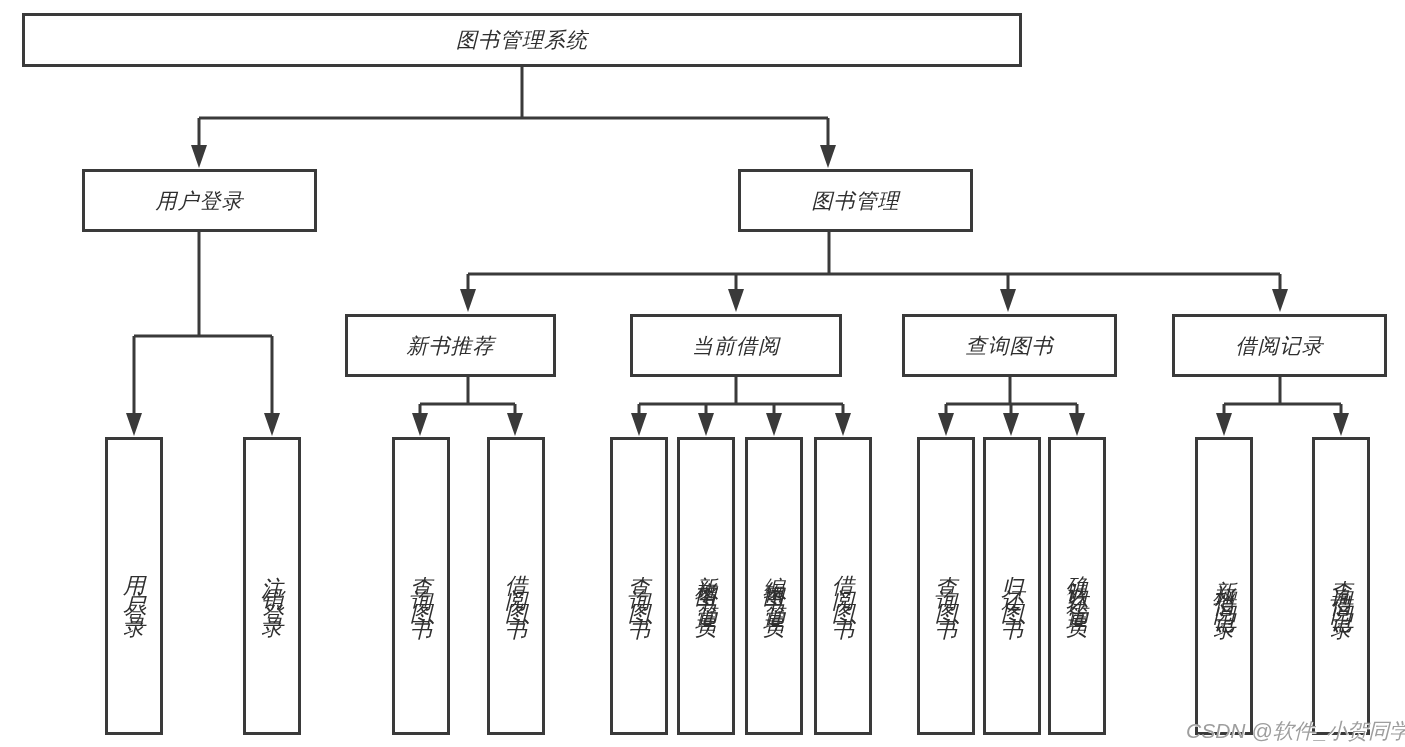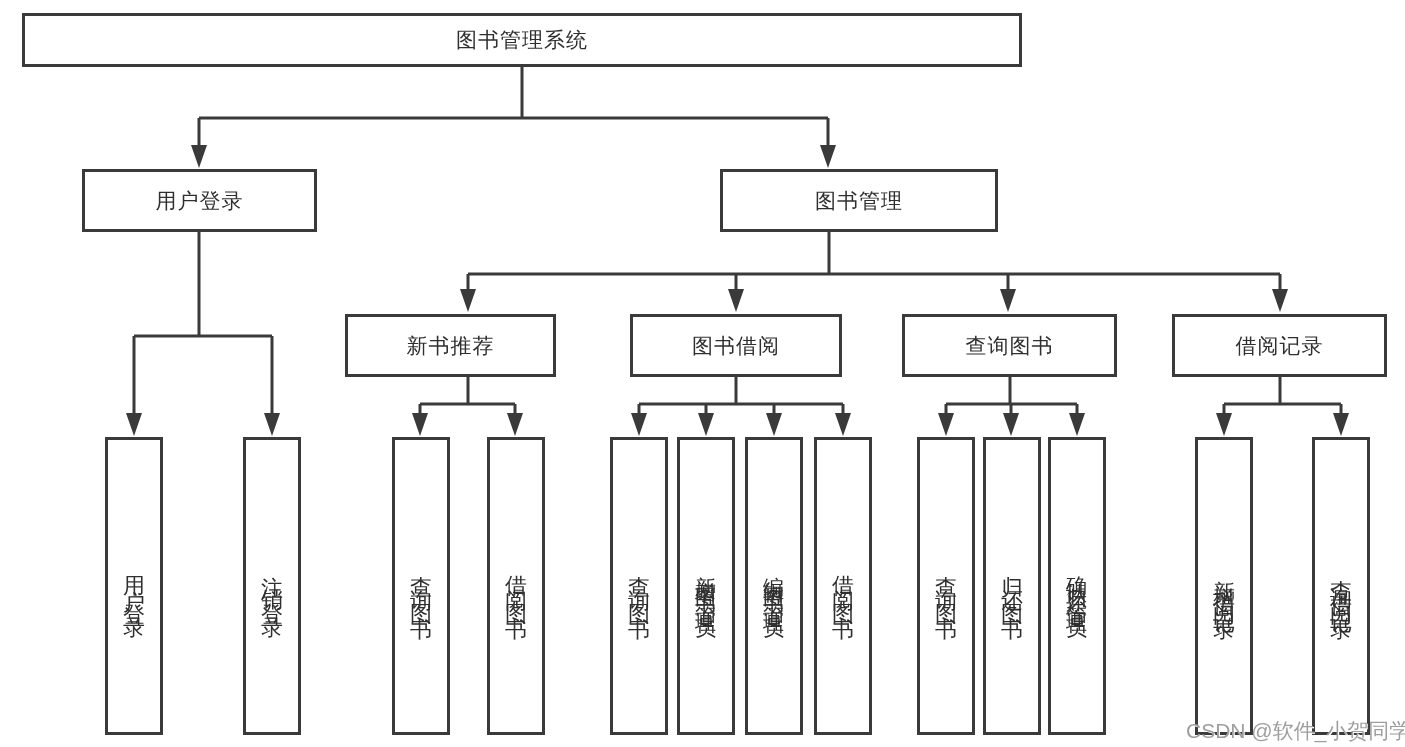--- a/index.html
+++ b/index.html
@@ -2,20 +2,21 @@
 <html><head>
 <meta charset="utf-8">
 <style>
   html,body{margin:0;padding:0;background:#fff;}
   #canvas{
     position:relative;
     width:1405px;height:747px;
     background:#ffffff;
     font-family:"Liberation Sans","DejaVu Sans",sans-serif;
     overflow:hidden;
+    font-style:italic;
   }
   #connectors{position:absolute;left:0;top:0;}
   .box{
     position:absolute;
     background:#ffffff;
     border:3px solid #3a3a3a;
     box-sizing:border-box;
     display:flex;align-items:center;justify-content:center;
     color:#2f2f2f;
   }
@@ -96,29 +97,29 @@
     </g>
   </svg>
 
   <div class="box" style="left:22px;top:13px;width:1000px;height:54px">
     <span class="hlabel">图书管理系统</span>
   </div>
 
   <div class="box" style="left:82px;top:169px;width:235px;height:63px">
     <span class="hlabel">用户登录</span>
   </div>
-  <div class="box" style="left:720px;top:169px;width:278px;height:63px">
+  <div class="box" style="left:738px;top:169px;width:235px;height:63px">
     <span class="hlabel">图书管理</span>
   </div>
 
   <div class="box" style="left:345px;top:314px;width:211px;height:63px">
     <span class="hlabel">新书推荐</span>
   </div>
   <div class="box" style="left:630px;top:314px;width:212px;height:63px">
-    <span class="hlabel">图书借阅</span>
+    <span class="hlabel">当前借阅</span>
   </div>
   <div class="box" style="left:902px;top:314px;width:215px;height:63px">
     <span class="hlabel">查询图书</span>
   </div>
   <div class="box" style="left:1172px;top:314px;width:215px;height:63px">
     <span class="hlabel">借阅记录</span>
   </div>
 
   <div class="leaf" style="left:105px;top:437px">
     <span class="vtext">用户登录</span>

